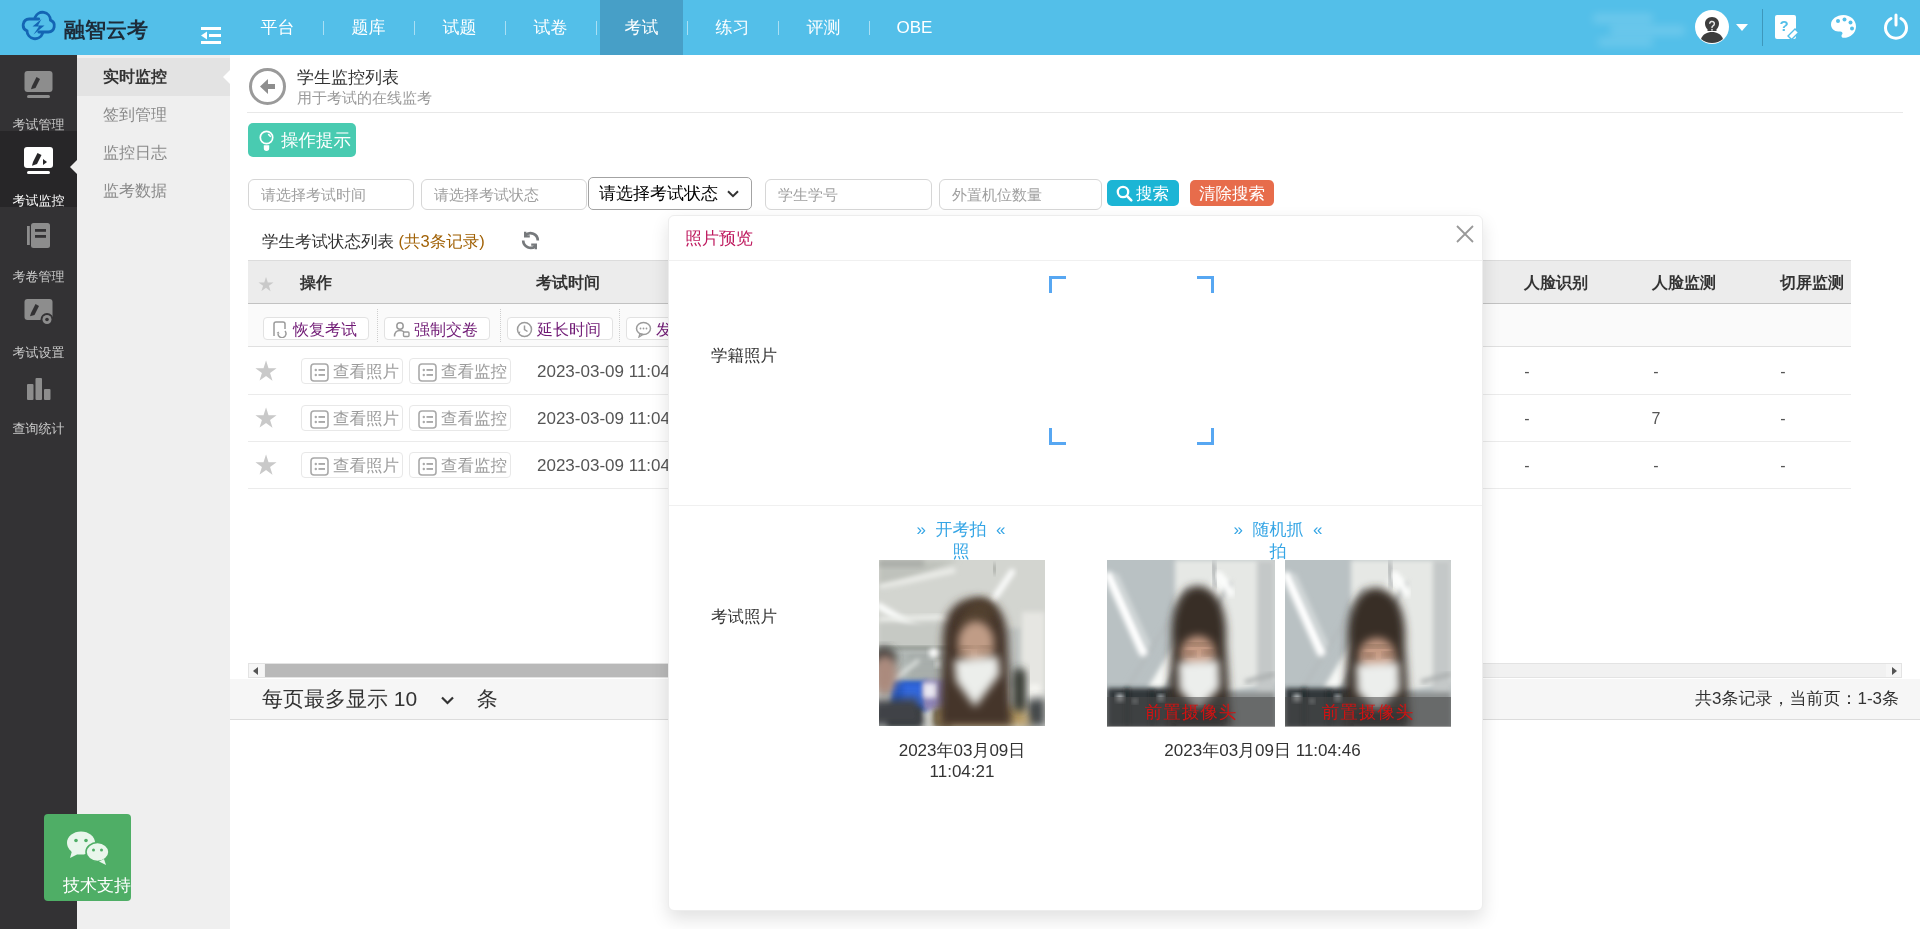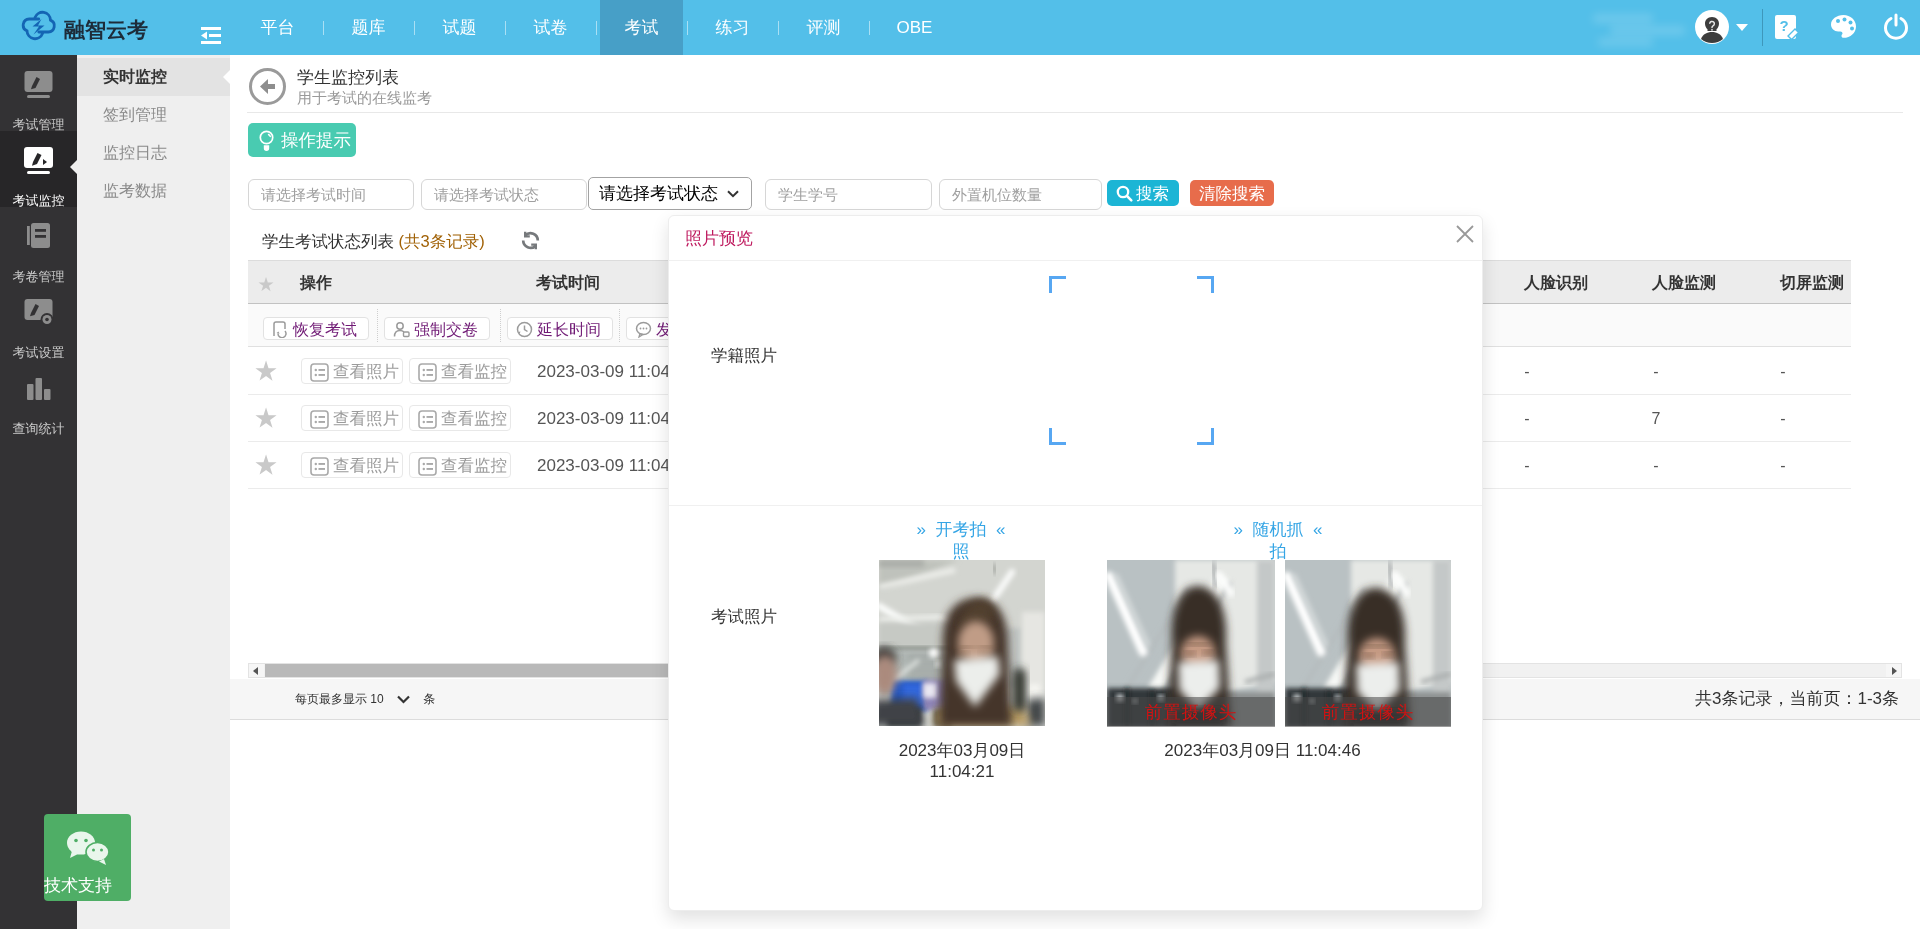--- a/index.html
+++ b/index.html
@@ -13,21 +13,21 @@
 #nav .sep{width:1px;height:14px;background:rgba(255,255,255,.5);margin:0 3.5px;}
 .logo-txt{position:absolute;left:64px;top:16px;font-size:21px;color:#1d2c3a;letter-spacing:0;font-weight:bold;}
 .blur1{position:absolute;background:rgba(255,255,255,.17);filter:blur(4px);border-radius:3px;}
 
 #lside{position:absolute;left:0;top:55px;width:77px;height:874px;background:#333234;z-index:20;}
 .litem{position:absolute;left:0;width:77px;height:76px;text-align:center;}
 .litem .lbl{position:absolute;left:0;right:0;top:49px;color:#cbcbcb;font-size:13px;margin-top:12px;}
 .litem.act{background:#272628;}
 .litem.act .lbl{color:#fff;}
 .licon{position:absolute;left:23px;top:15px;width:31px;height:28px;}
-#wx{position:absolute;left:44px;top:814px;width:87px;height:87px;background:#4fae66;border-radius:4px;text-align:left;z-index:21;}
+#wx{position:absolute;left:44px;top:814px;width:87px;height:87px;background:#4fae66;border-radius:4px;text-align:right;z-index:21;}
 #wx .t{position:absolute;left:0;right:0;top:60px;color:#fff;font-size:17px;}
 
 #sside{position:absolute;left:77px;top:55px;width:153px;height:874px;background:#efefef;z-index:10;}
 .sitem{position:relative;height:38px;line-height:38px;padding-left:26px;font-size:16px;color:#8a8a8a;}
 .sitem.act{background:#e3e3e3;color:#333;font-weight:bold;}
 .notch-r{position:absolute;right:0;top:12px;width:0;height:0;border-top:7px solid transparent;border-bottom:7px solid transparent;border-right:7px solid #fff;}
 #notch-dark{position:absolute;left:70px;top:160px;width:0;height:0;border-top:7px solid transparent;border-bottom:7px solid transparent;border-right:7px solid #efefef;z-index:22;}
 
 .backc{position:absolute;left:249px;top:68px;width:37px;height:37px;border:3px solid #9a9a9a;border-radius:50%;}
 .h-title{position:absolute;left:297px;top:66px;font-size:17px;color:#333;}
@@ -58,21 +58,21 @@
 .dash{position:absolute;top:0;height:47px;line-height:47px;color:#555;font-size:16px;width:40px;text-align:center;}
 .star{position:absolute;left:5px;width:26px;height:26px;color:#c9c9c9;font-size:24px;line-height:26px;text-align:center;}
 
 #hsb{position:absolute;left:248px;top:663px;width:1654px;height:15px;background:#f1f1f1;border:1px solid #e3e3e3;}
 #hsb .thumb{position:absolute;left:16px;top:0;width:404px;height:13px;background:#b9b9b9;}
 #hsb .lbtn,#hsb .rbtn{position:absolute;top:0;width:15px;height:13px;background:#f6f6f6;}
 .tri-l{position:absolute;left:4px;top:3px;width:0;height:0;border-top:4px solid transparent;border-bottom:4px solid transparent;border-right:5px solid #555;}
 .tri-r{position:absolute;left:6px;top:3px;width:0;height:0;border-top:4px solid transparent;border-bottom:4px solid transparent;border-left:5px solid #555;}
 
 #pgrow{position:absolute;left:230px;top:679px;width:1690px;height:41px;background:#f6f6f6;border-bottom:1px solid #dcdcdc;}
-#pgrow .lt{position:absolute;left:32px;top:0;line-height:40px;font-size:12px;color:#333;margin-left:33px;}
+#pgrow .lt{position:absolute;left:32px;top:0;line-height:40px;font-size:21px;color:#333;}
 #pgrow .rt{position:absolute;right:21px;top:0;line-height:40px;font-size:17px;color:#333;}
 
 #modal{position:absolute;left:668px;top:215px;width:815px;height:696px;background:#fff;border:1px solid #ededed;border-radius:6px;box-shadow:0 8px 18px rgba(0,0,0,0.12);z-index:40;}
 #modal .mh{position:absolute;left:16px;top:11px;font-size:17px;color:#be185d;}
 #modal .hline2{position:absolute;left:0;top:44px;width:100%;height:1px;background:#f0f0f0;}
 #modal .divline{position:absolute;left:0;top:289px;width:100%;height:1px;background:#f0f0f0;}
 #modal .sec-lbl{position:absolute;left:42px;font-size:16.5px;color:#333;}
 .corner{position:absolute;width:17px;height:17px;}
 .cap{position:absolute;top:303px;width:220px;color:#35a5e5;font-size:17px;text-align:center;line-height:22px;}
 .photo{position:absolute;top:344px;height:166px;overflow:hidden;}

